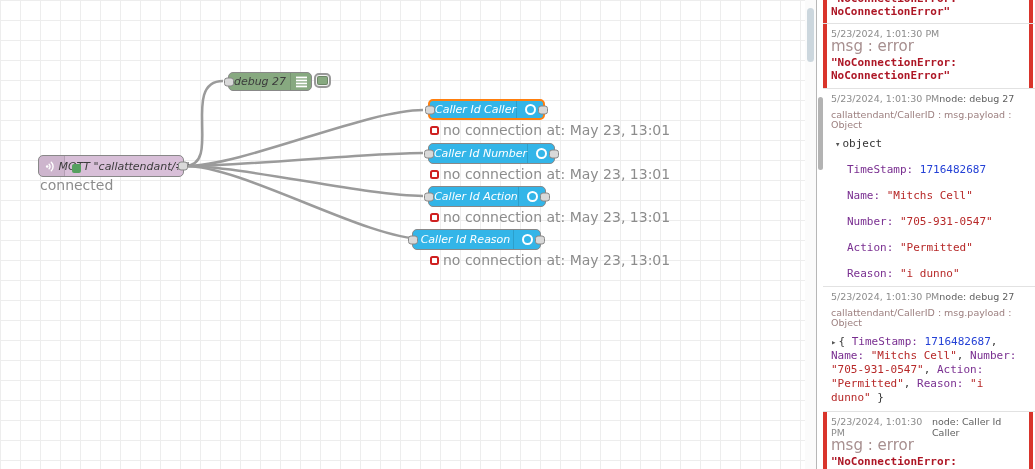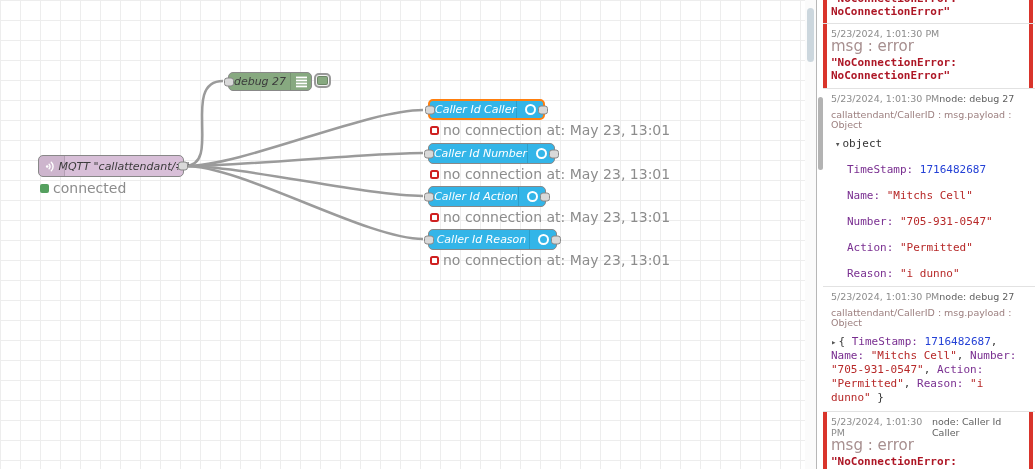--- a/index.html
+++ b/index.html
@@ -62,29 +62,29 @@
   .node.callerid .node-label{color:#fff;right:26px;left:4px;}
   .ring-wrap{
     position:absolute;right:0;top:0;bottom:0;width:26px;
     border-left:1px solid rgba(0,0,0,0.12);
     display:flex;align-items:center;justify-content:center;
   }
   .ring{width:11px;height:11px;border:2.5px solid #fff;border-radius:50%;box-sizing:border-box;}
   #node-caller{left:428px;top:99px;}
   #node-number{left:428px;top:143px;width:127px;}
   #node-action{left:428px;top:186px;width:118px;}
-  #node-reason{left:428px;top:229px;width:129px;}
+  #node-reason{left:412px;top:229px;width:129px;}
 
   .status{
     position:absolute;display:flex;align-items:center;gap:4px;
     font-size:14px;color:#8c8c8c;font-style:normal;white-space:nowrap;
   }
   .status-dot{width:9px;height:9px;border-radius:2px;background:var(--c-status-ok);}
   .status-ring{width:9px;height:9px;box-sizing:border-box;border:2.5px solid var(--c-status-error);border-radius:2.5px;background:#fff;}
-  #status-mqtt{left:40px;top:180px;}
+  #status-mqtt{left:40px;top:164px;flex-direction:column;}
   #status-caller{left:430px;top:122px;}
   #status-number{left:430px;top:166px;}
   #status-action{left:430px;top:209px;}
   #status-reason{left:430px;top:252px;}
 
   
   .canvas-scroll{position:absolute;left:805px;top:0;width:11px;height:469px;background:#fbfbfb;}
   .canvas-scroll .thumb{position:absolute;left:2px;top:8px;width:7px;height:54px;background:#ccd7de;border-radius:4px;}
 
   

